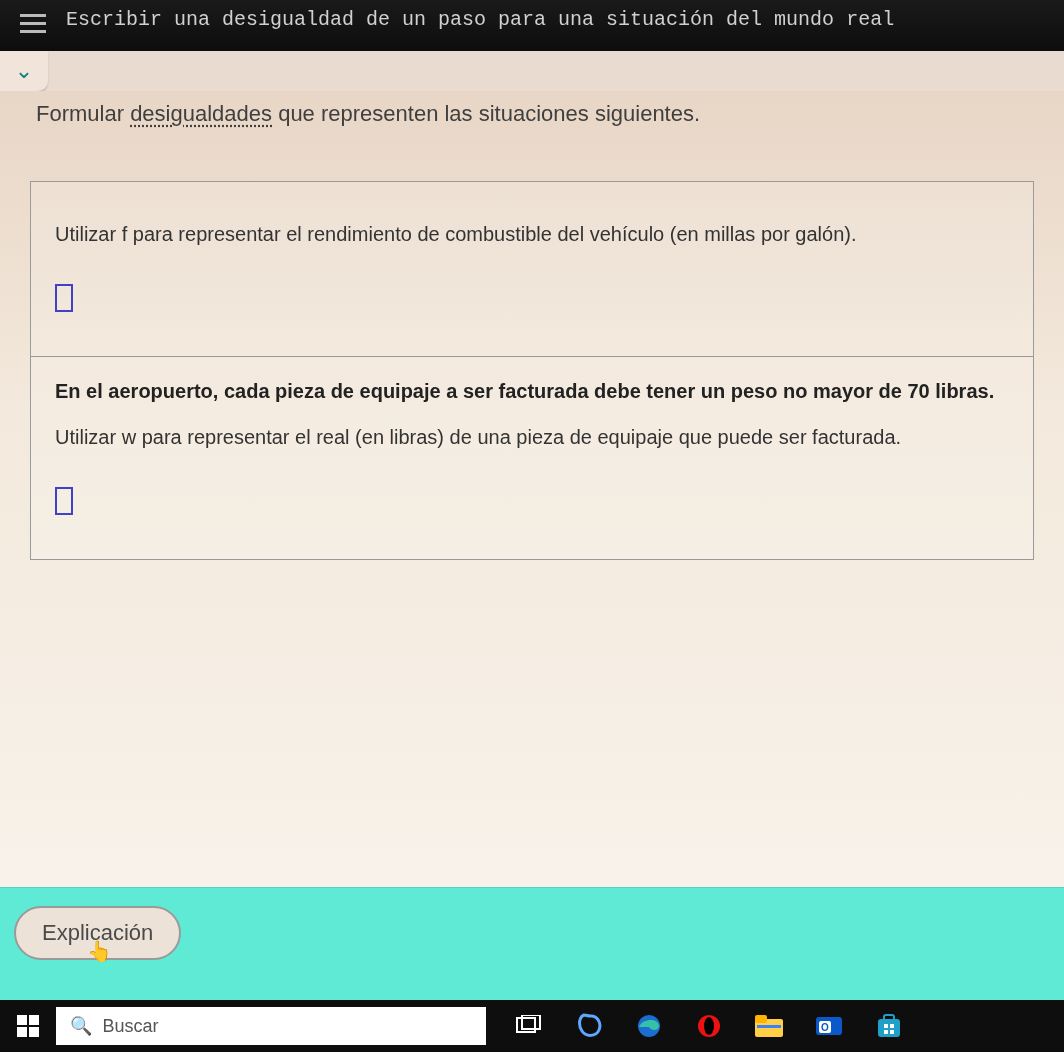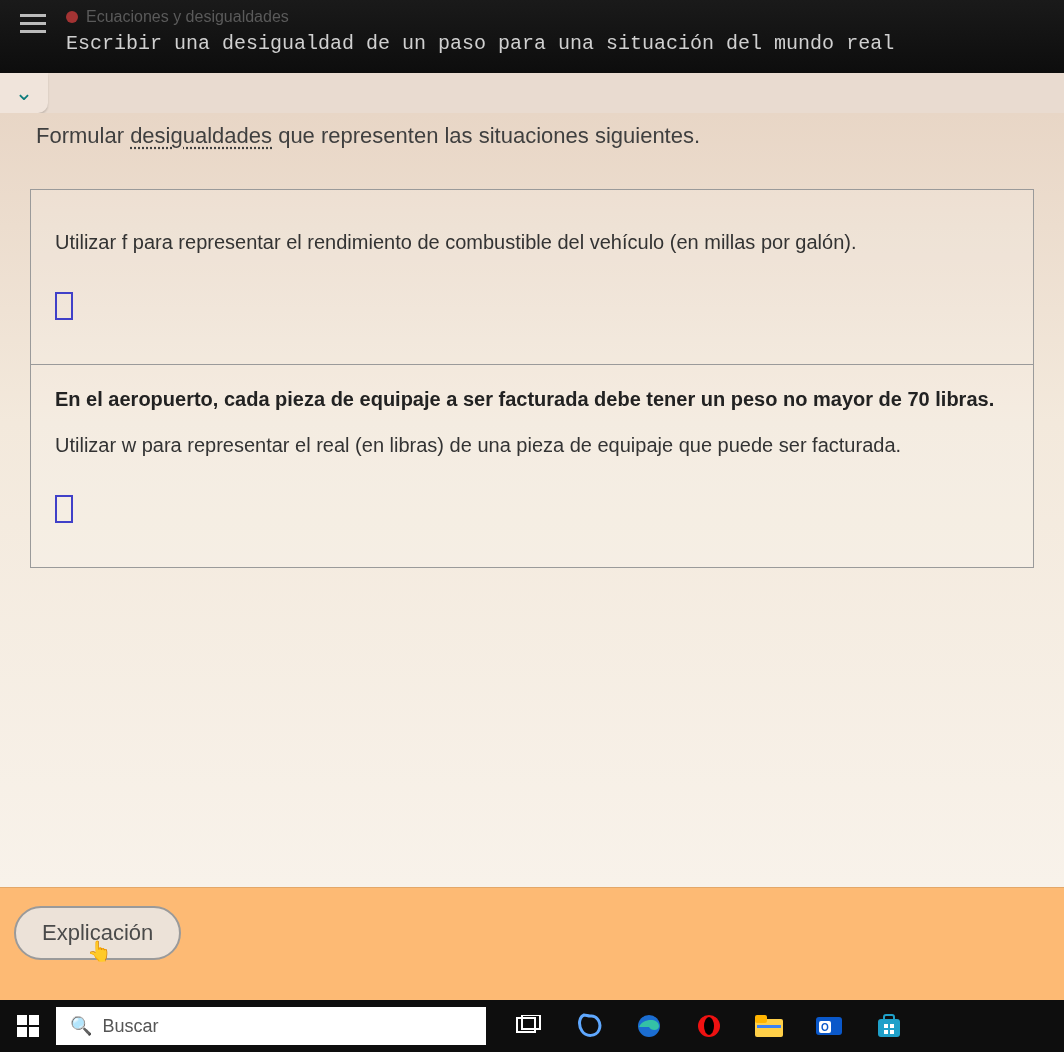--- a/index.html
+++ b/index.html
@@ -37,37 +37,37 @@
     box-shadow: 0 2px 2px rgba(0,0,0,0.15);
   }
 
   
   .content {
     flex:1 1 auto;
     background: linear-gradient(to bottom,#e8d6c6 0%, #f3e9dc 40%, #f8f2ea 100%);
     padding: 10px 30px 30px 30px;
     overflow:auto;
   }
-  .prompt { font-size:22px; color:#3f3f3f; margin: 0 0 40px 6px; }
+  .prompt { font-size:22px; color:#3f3f3f; margin: 0 0 54px 6px; }
   .underline { text-decoration: underline dotted; text-underline-offset:4px; }
 
   .qbox { border:1px solid #9a9a9a; background:rgba(255,255,255,0.15); }
   .qcell { padding: 20px 24px 40px 24px; border-bottom:1px solid #9a9a9a; }
   .qcell:last-child { border-bottom:none; }
   .q-bold { font-weight:bold; font-size:20px; color:#222; line-height:1.4; }
   .q-sub  { font-size:20px; color:#333; line-height:1.4; margin-top:18px;}
   .answer-slot {
     width:18px; height:28px; border:2px solid #4040c8; background:transparent;
     margin-top:36px; display:inline-block;
   }
 
   
   .footer {
     flex:0 0 auto;
-    background: #fdba74;
+    background: #5eead4;
     padding: 18px 14px 40px 14px;
     display:flex; gap:18px; align-items:center;
     border-top:1px solid rgba(0,0,0,0.1);
   }
   .btn {
     border-radius:999px; padding:12px 26px; font-size:22px;
     cursor:pointer; border:none;
   }
   .btn-outline {
     background:#ece2d8; color:#4a4a4a; border:2px solid #9a9a9a;
@@ -104,24 +104,20 @@
 </head>
 <body>
 
 <div class="top-header">
   <div class="hamburger">
     <span></span>
       <span></span>
       <span></span>
   </div>
   <div class="topic">
-    <div class="crumb">
-      <div class="crumb-dot"></div>
-      <span>Ecuaciones y desigualdades</span>
-    </div>
     <div class="topic-title">Escribir una desigualdad de un paso para una situación del mundo real</div>
   </div>
 </div>
 
 <div class="collapse-strip">
   <div class="collapse-btn">
     <span>⌄</span>
   </div>
 </div>
 

